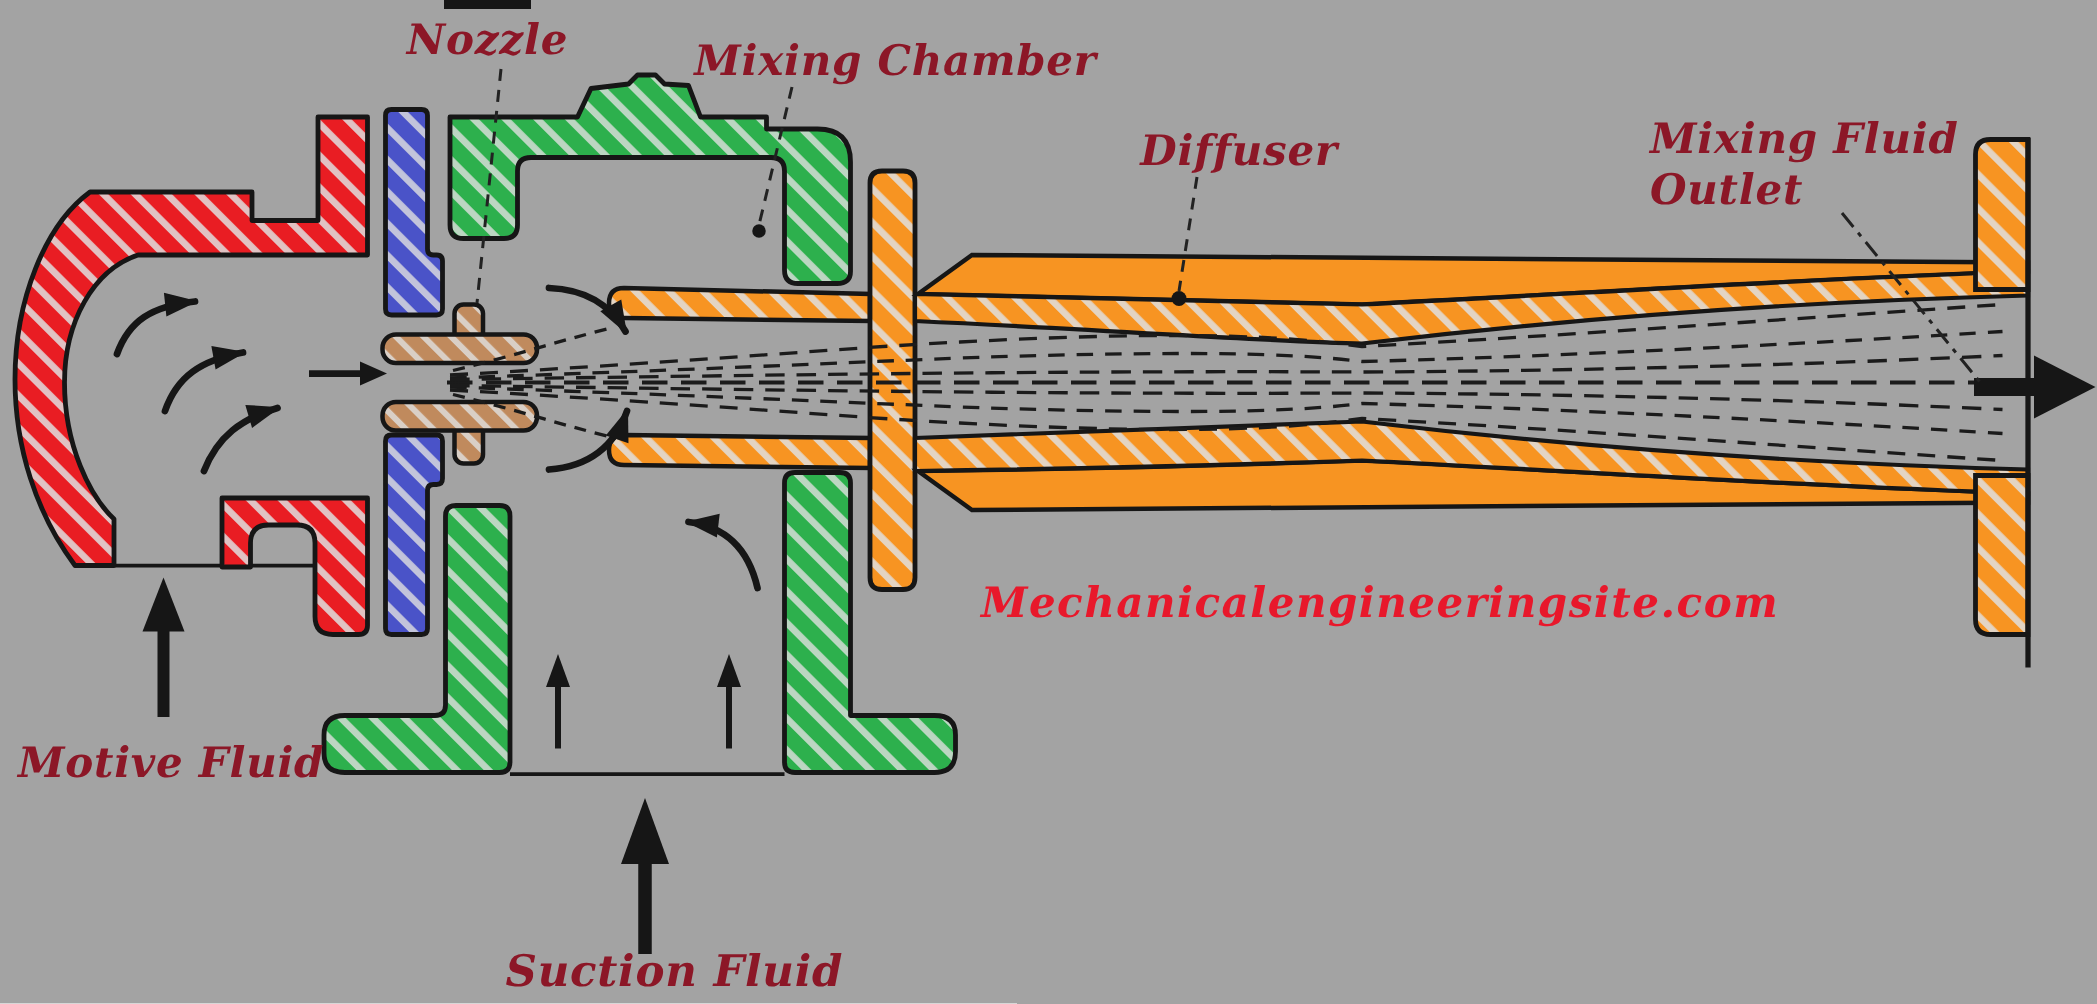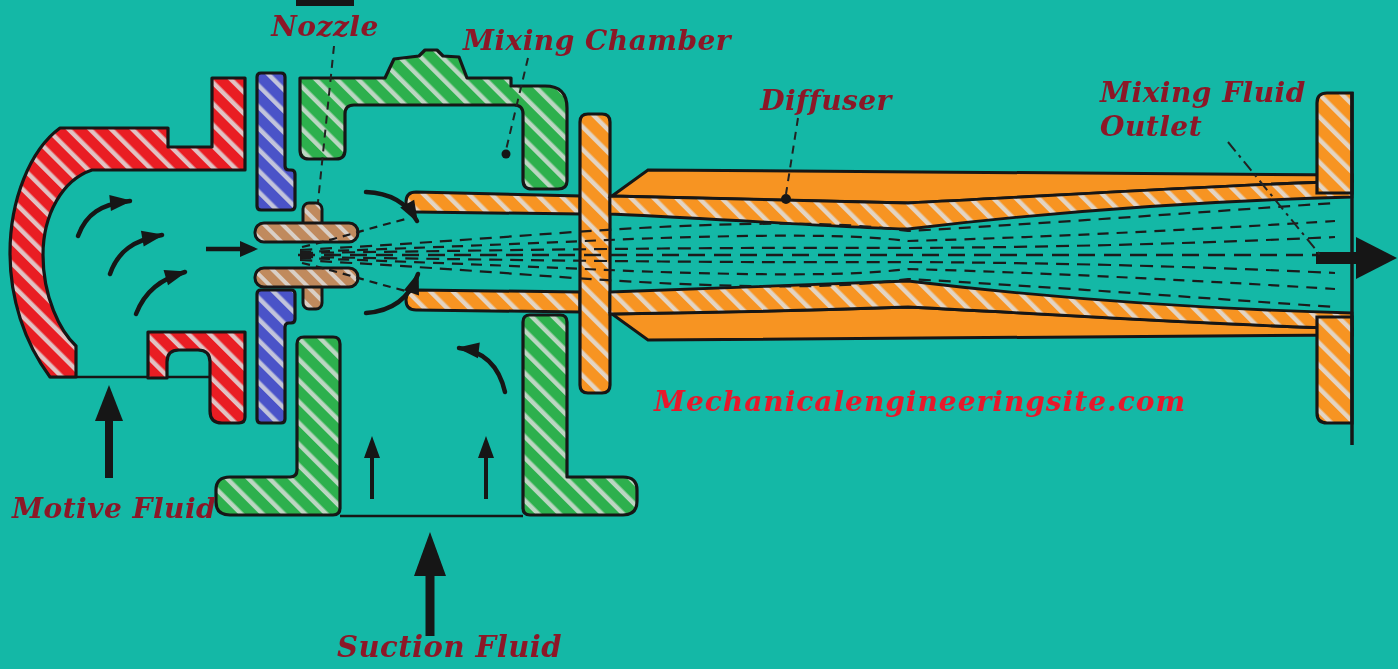--- a/index.html
+++ b/index.html
@@ -1,16 +1,16 @@
 <!DOCTYPE html>
 <html><head>
 <meta charset="utf-8">
 <style>
   html,body{margin:0;padding:0;background:#ffffff;}
-  .stage{position:relative;width:1398px;height:669px;background:#14b8a6;overflow:hidden;
+  .stage{position:relative;width:1398px;height:669px;background:#a3a3a3;overflow:hidden;
          font-family:"DejaVu Serif","Liberation Serif",serif;}
   svg{display:block;}
   text.lbl{font-family:"DejaVu Serif","Liberation Serif",serif;font-weight:bold;font-style:italic;
            font-size:28px;letter-spacing:.5px;}
   text.lbl2{font-family:"DejaVu Serif","Liberation Serif",serif;font-weight:bold;font-style:italic;
            font-size:29px;letter-spacing:.5px;}
   text.wm{font-family:"DejaVu Serif","Liberation Serif",serif;font-weight:bold;font-style:italic;
           font-size:28px;letter-spacing:1px;}
 </style>
 </head>

